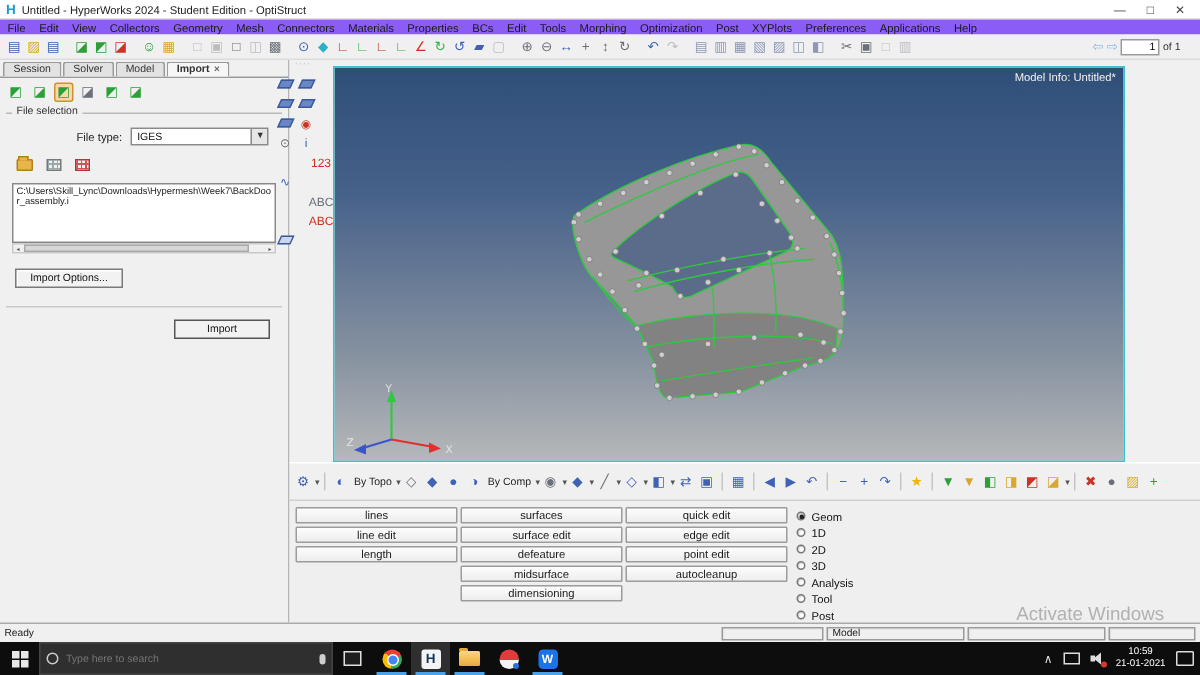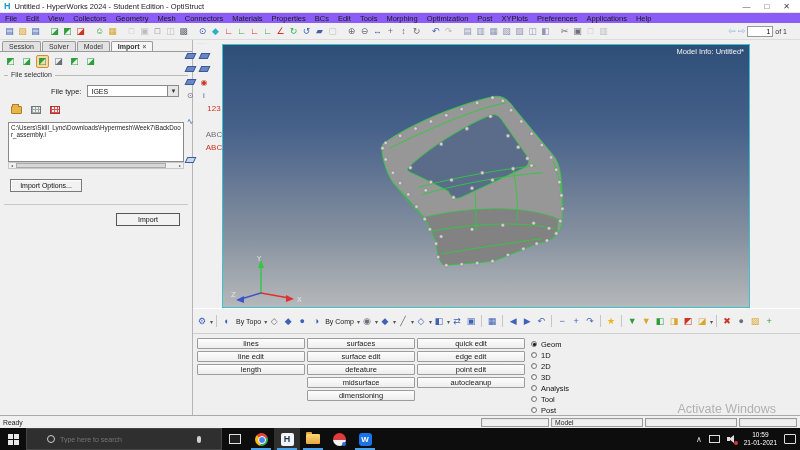--- a/index.html
+++ b/index.html
@@ -98,21 +98,21 @@
   #statusbar .segs { margin-left:auto; display:flex; }
   .seg.s1{width:68px;} .seg.s2{width:92px;} .seg.s3{width:92px;} .seg.s4{width:58px;}
 
   
   #taskbar { position:absolute; left:0; top:428px; width:800px; height:22px; background:#0d0d0d; display:flex; align-items:stretch; color:#ddd; }
   .tslot { width:26px; display:flex; align-items:center; justify-content:center; position:relative; }
   .tslot.active { background:rgba(255,255,255,.14); }
   .tslot .ul { position:absolute; bottom:0; left:3px; right:3px; height:2px; background:#4aa3e8; }
   #startgrid { display:grid; grid-template-columns:5px 5px; grid-template-rows:5px 5px; gap:1px; }
   #startgrid i { background:#e8e8e8; }
-  #searchbox { width:196px; background:#2f2f2f; border:1px solid #454545; display:flex; align-items:center; gap:5px; padding:0 20px; margin:0; }
+  #searchbox { width:196px; background:#2f2f2f; border:1px solid #454545; display:flex; align-items:center; gap:5px; padding:0 4px; margin:0; }
   #searchbox .circ { width:8px; height:8px; border:1px solid #cfcfcf; border-radius:50%; flex:0 0 auto; }
   #searchbox input { flex:1; background:transparent; border:none; color:#c9c9c9; font-size:7px; font-family:"Liberation Sans",sans-serif; outline:none; }
   .mic { width:4px; height:7px; background:#cfcfcf; border-radius:2px; flex:0 0 auto; }
   .tview { width:12px; height:10px; border:1px solid #e0e0e0; background:rgba(255,255,255,.08); }
   .chrome { width:13px; height:13px; border-radius:50%; background:conic-gradient(from -50deg,#ea4335 0 120deg,#34a853 0 240deg,#fbbc05 0 360deg); position:relative; }
   .chrome::after { content:""; position:absolute; left:3.5px; top:3.5px; width:6px; height:6px; border-radius:50%; background:#4285f4; border:1.2px solid #fff; }
   .hwico { width:13px; height:13px; background:#f4f4f4; border-radius:2px; color:#16355e; font-weight:bold; font-size:9px; display:flex; align-items:center; justify-content:center; }
   .tfold { width:14px; height:10px; background:linear-gradient(#ffd878,#e8a83d); border-radius:1px; position:relative; }
   .tfold::before { content:""; position:absolute; left:0; top:-2px; width:6px; height:2px; background:#e8a83d; border-radius:1px 1px 0 0; }
   .ball { width:13px; height:13px; border-radius:50%; background:linear-gradient(#e23b3b 0 52%,#f4f4f4 52% 100%); position:relative; }

